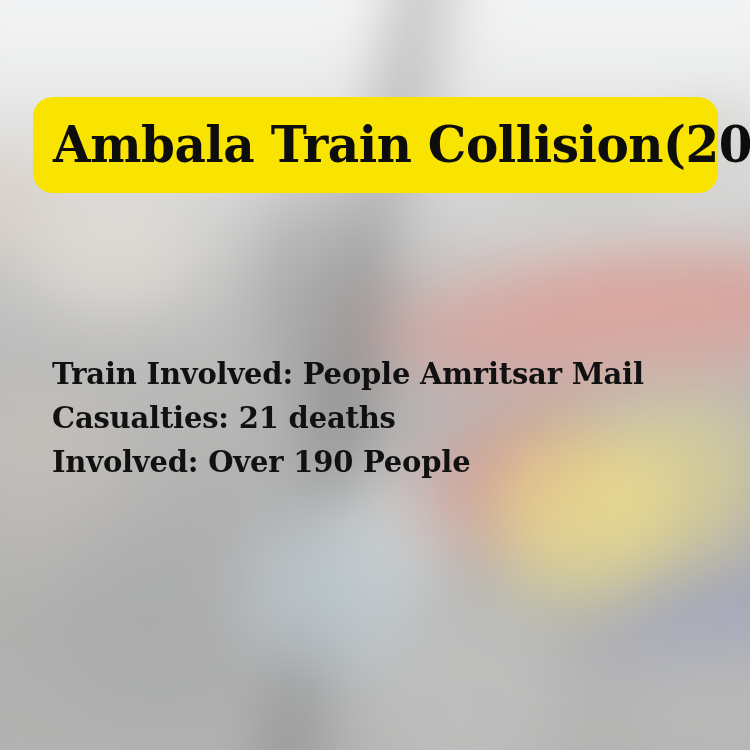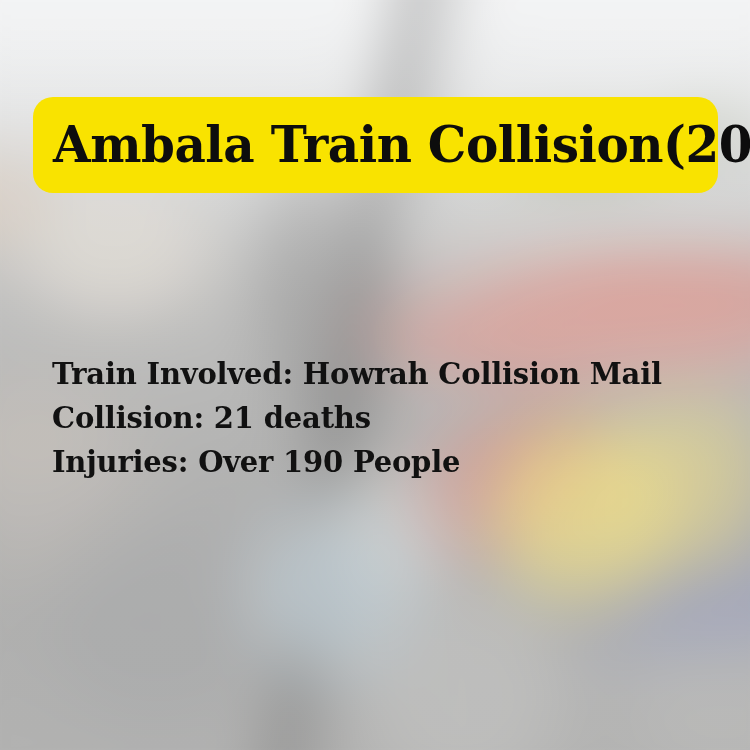--- a/index.html
+++ b/index.html
@@ -129,27 +129,27 @@
   <div class="bg-scrim"></div>
 
   <div class="title-banner">
     <div class="title-text">Ambala Train Collision(2000)</div>
   </div>
 
   <div class="details">
 
     <div class="detail-line">
       <span class="detail-label">Train Involved:</span>
-      <span class="detail-value">Howrah Collision Mail</span>
+      <span class="detail-value">People Amritsar Mail</span>
     </div>
 
     <div class="detail-line">
-      <span class="detail-label">Collision:</span>
+      <span class="detail-label">Casualties:</span>
       <span class="detail-value">21 deaths</span>
     </div>
 
     <div class="detail-line">
-      <span class="detail-label">Injuries:</span>
+      <span class="detail-label">Involved:</span>
       <span class="detail-value">Over 190 People</span>
     </div>
 
   </div>
 </div>
 
 </body></html>

